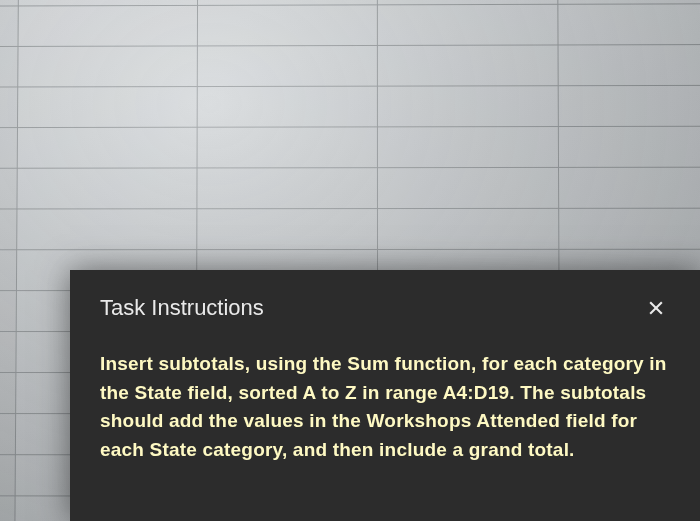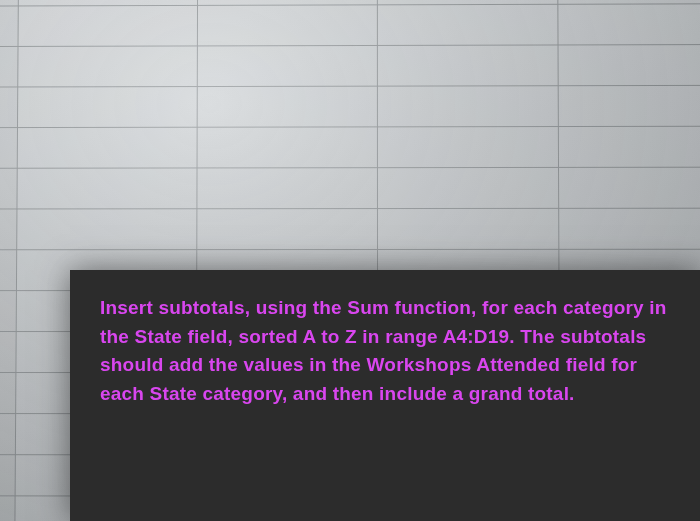--- a/index.html
+++ b/index.html
@@ -83,21 +83,21 @@
     align-items: center;
     justify-content: center;
     cursor: pointer;
     color: #eaeaea;
   }
   .close-btn svg { width: 20px; height: 20px; }
   .panel-body {
     font-size: 19px;
     line-height: 1.5;
     font-weight: 700;
-    color: #d946ef;
+    color: #fef9c3;
     letter-spacing: 0.2px;
   }
 </style>
 </head>
 <body>
 
 <div class="viewport">
 
   <div class="sheet">
     <table class="grid">
@@ -200,16 +200,25 @@
             <td></td>
             <td></td>
           </tr>
     </tbody>
       </table>
   </div>
 
   <div class="shade"></div>
 
   <div class="panel">
+    <div class="panel-header">
+      <div class="panel-title">Task Instructions</div>
+      <div class="close-btn">
+        <svg viewBox="0 0 24 24" fill="none" stroke="currentColor" stroke-width="2.5">
+          <line x1="5" y1="5" x2="19" y2="19"></line>
+          <line x1="19" y1="5" x2="5" y2="19"></line>
+        </svg>
+      </div>
+    </div>
     <div class="panel-body">Insert subtotals, using the Sum function, for each category in the State field, sorted A to Z in range A4:D19. The subtotals should add the values in the Workshops Attended field for each State category, and then include a grand total.</div>
   </div>
 
 </div>
 
 </body></html>

